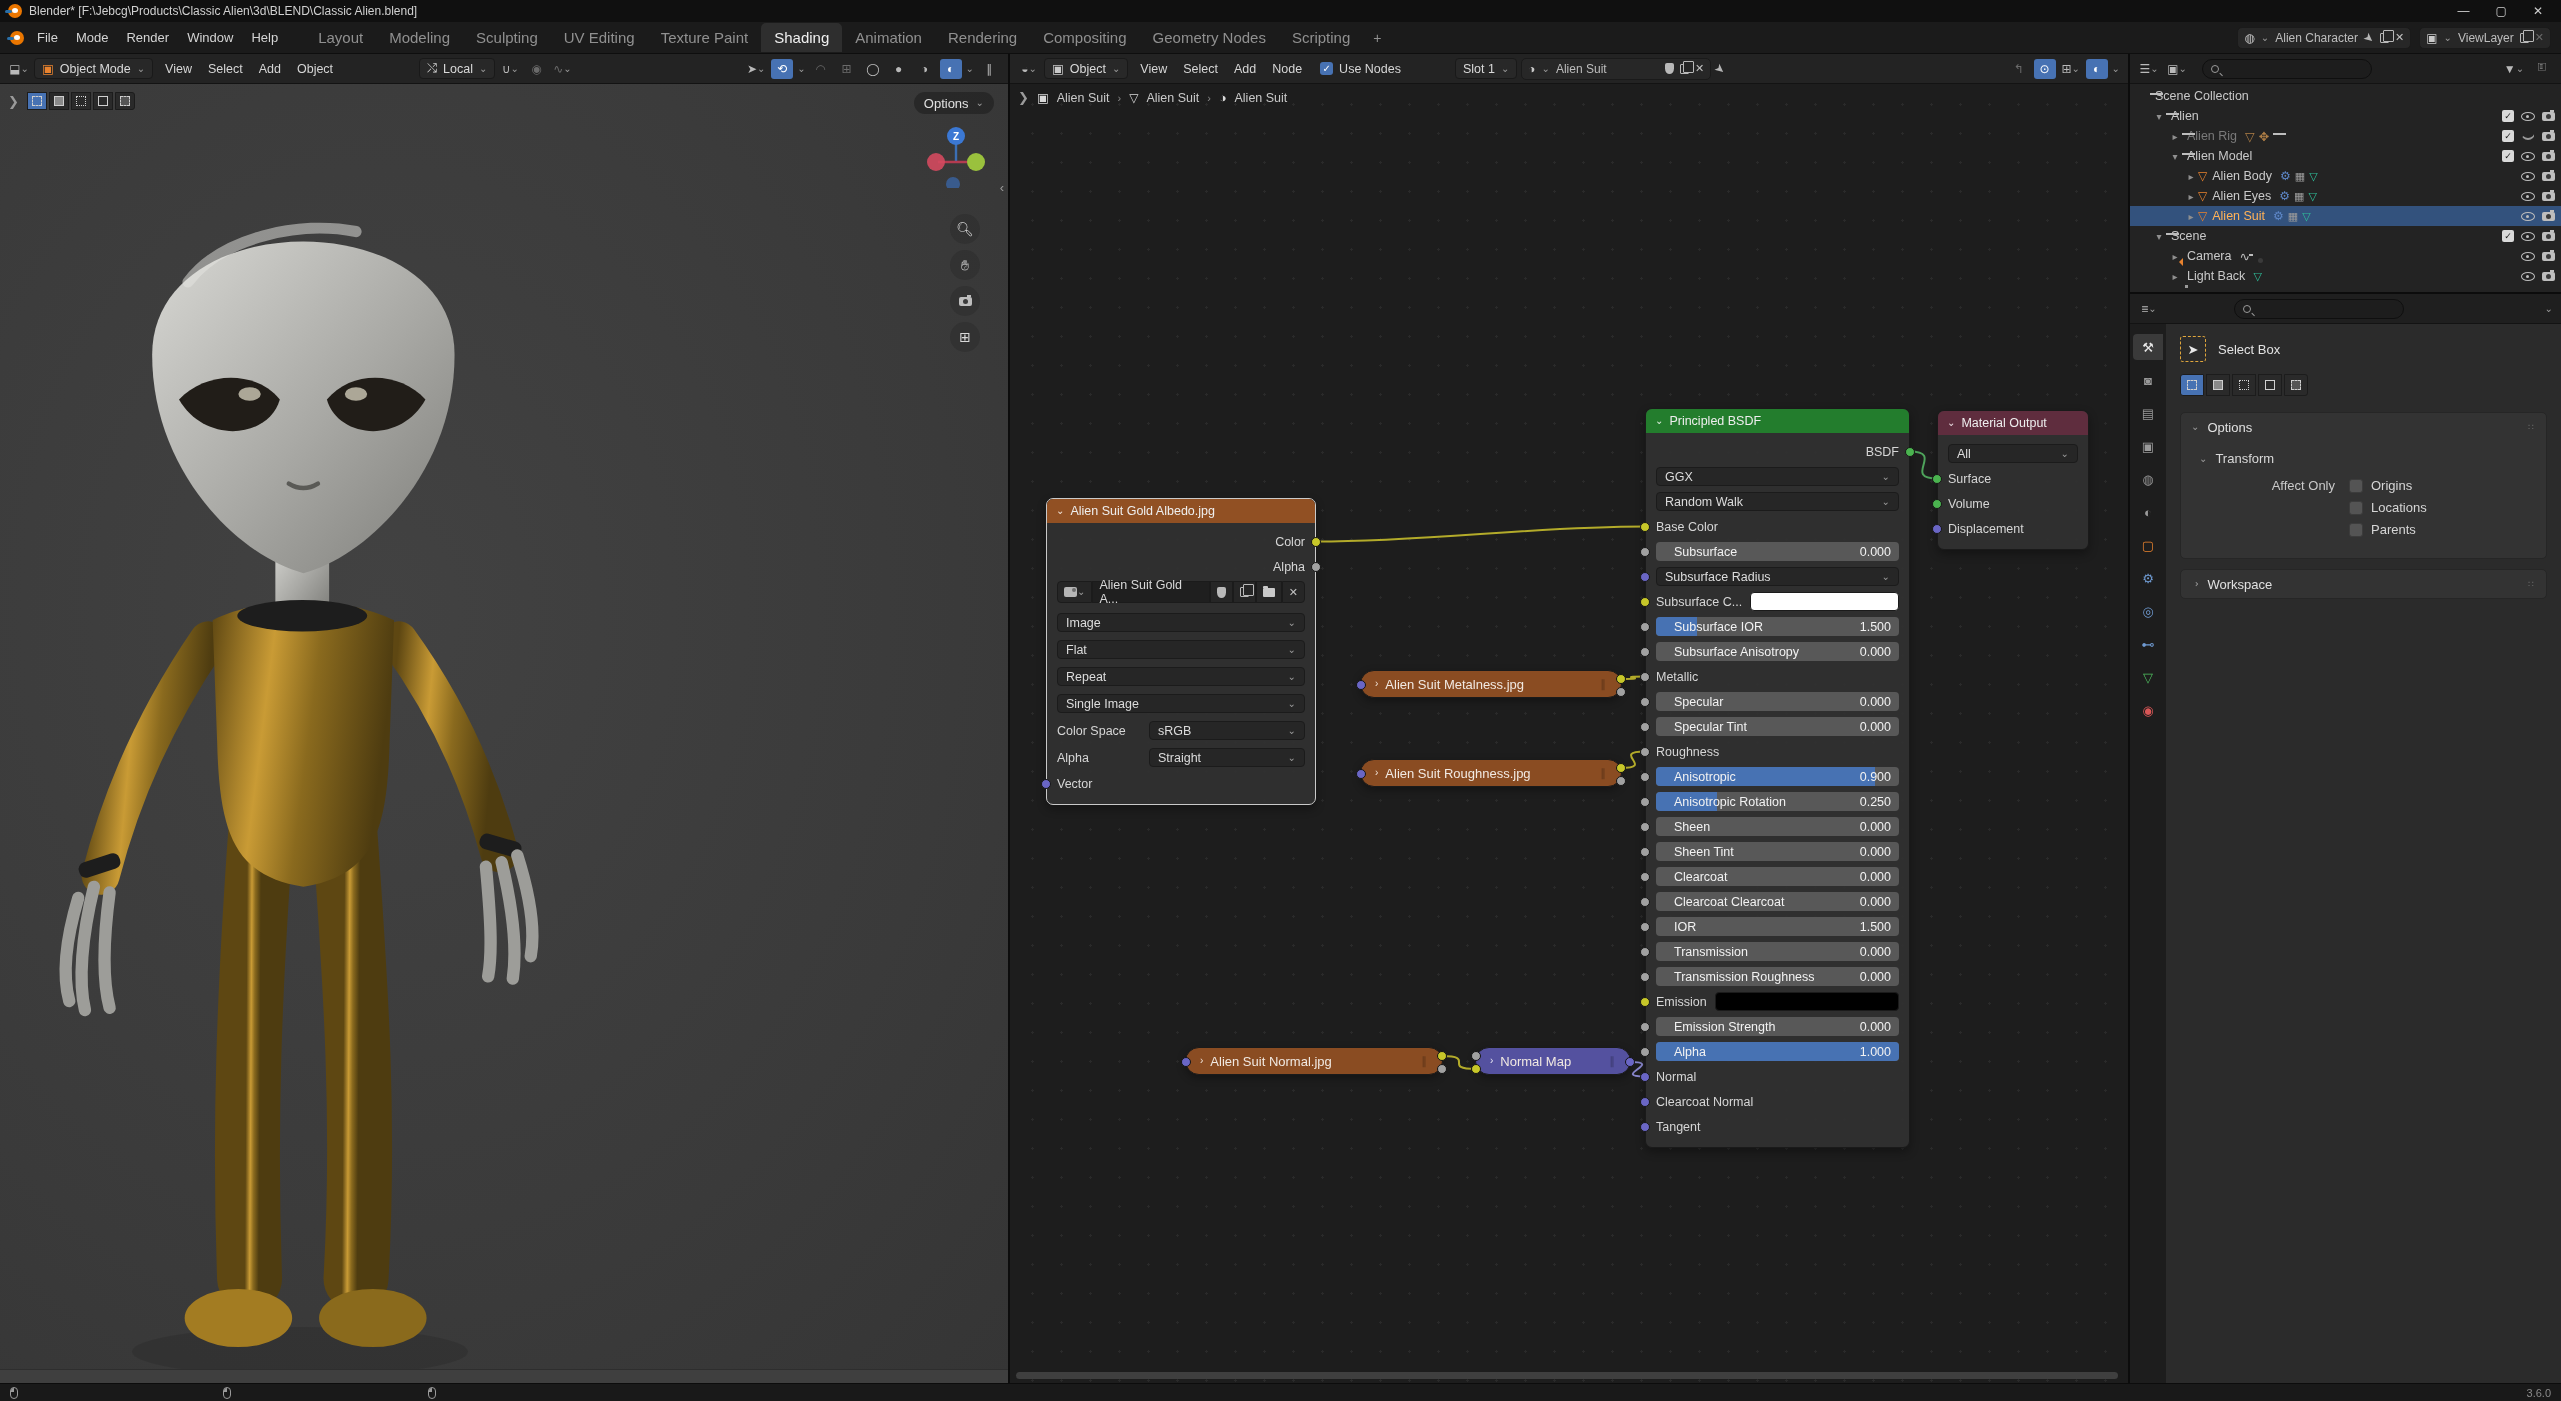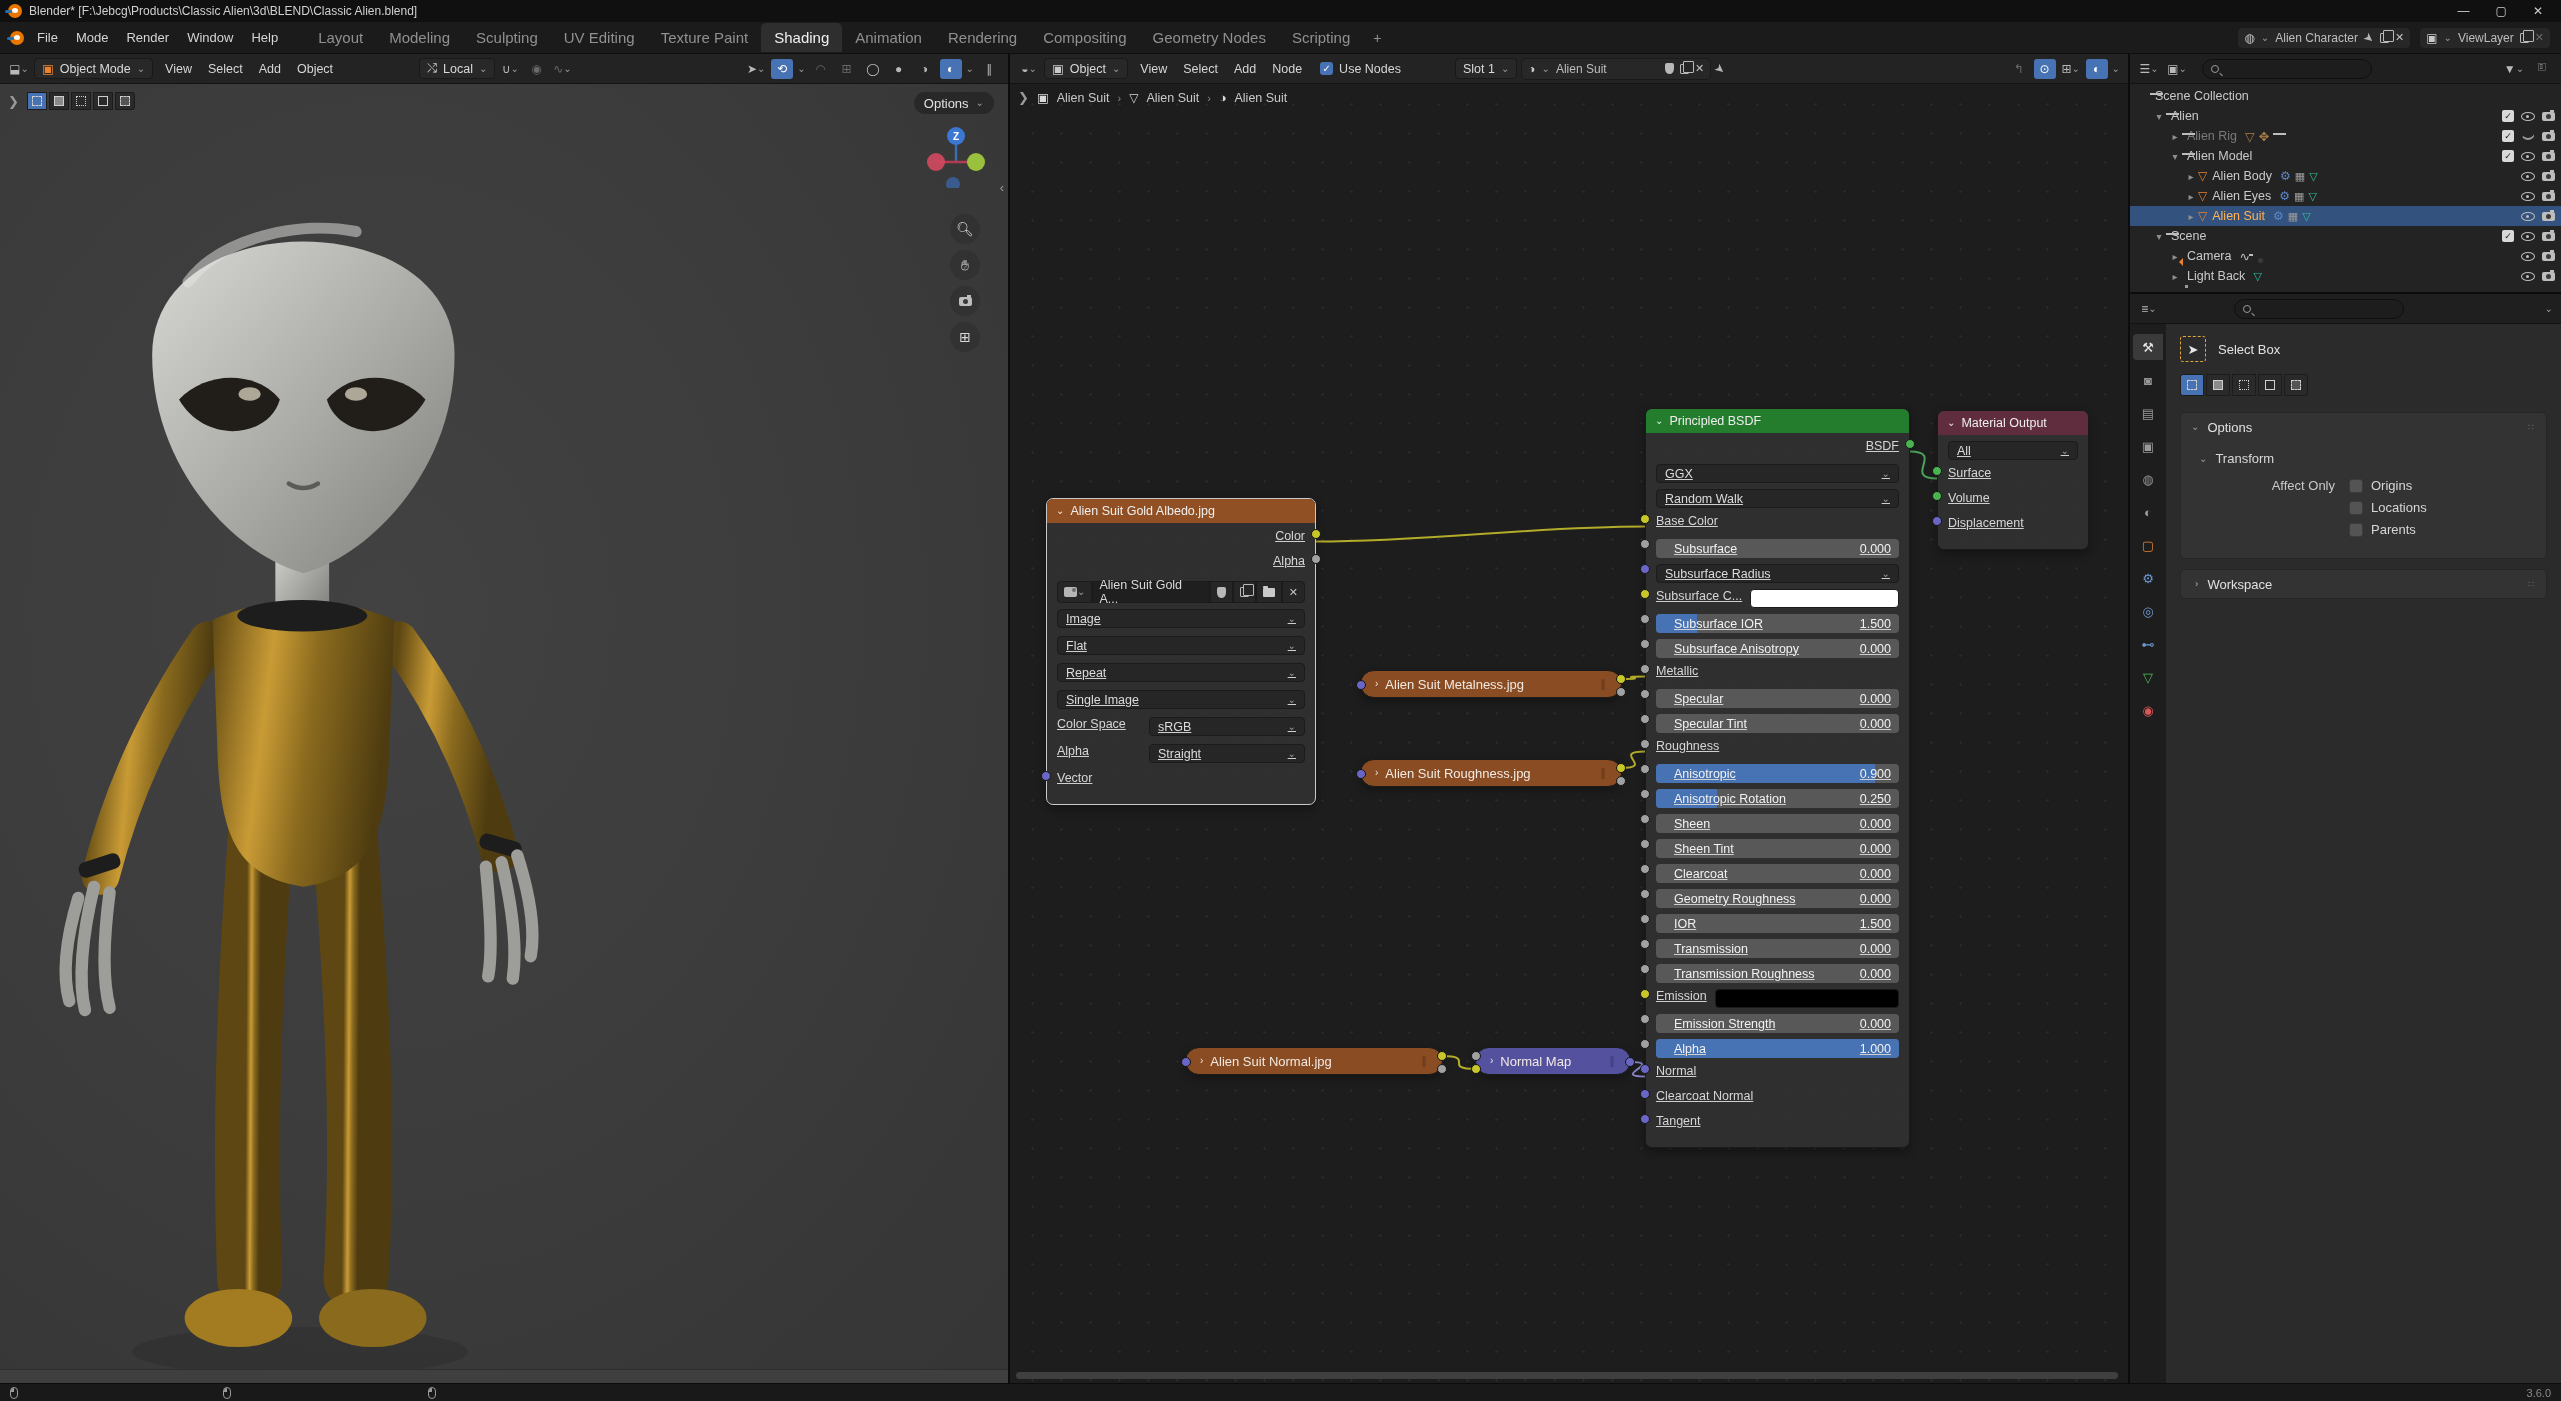--- a/index.html
+++ b/index.html
@@ -64,21 +64,21 @@
     background-image:radial-gradient(#2a2a2a 1.1px, transparent 1.3px); background-size:29px 29px; background-position:8px 6px;}
   #links-svg { position:absolute; inset:0; width:100%; height:100%; pointer-events:none; z-index:1;}
   .breadcrumb { position:absolute; left:8px; top:6px; display:flex; align-items:center; gap:8px; color:#c9c9c9; z-index:3; font-size:12.5px;}
   .bc-sep { color:#8a8a8a; font-size:11px;}
   .ne-scrollbar { position:absolute; left:6px; right:10px; bottom:4px; height:7px; border-radius:4px; background:#3f3f3f; z-index:4;}
 
   .node { position:absolute; background:#303030f2; border:1px solid #1a1a1a; border-radius:7px; z-index:2; box-shadow:0 4px 10px #00000055; font-size:12.5px;}
   .node.selected { border-color:#c9c9c9; }
   .node-head { height:24px; border-radius:6px 6px 0 0; display:flex; align-items:center; gap:6px; padding:0 9px; color:#eeeeee; }
   .node-body { padding:6px 10px 8px 10px; position:relative;}
-  .nrow { height:25px; display:flex; position:relative;text-decoration:underline;}
+  .nrow { height:25px; display:flex; align-items:center; position:relative;}
   .nrow .plain { color:#d6d6d6; }
   .nrow.out { justify-content:flex-end; }
   .dd { flex:1; background:#262626; border:1px solid #1b1b1b; border-radius:4px; height:19px; display:flex; align-items:center; padding:0 8px; color:#dcdcdc;}
   .dd .caret { margin-left:auto; }
   .slider { flex:1; background:#585858; border-radius:4px; height:19px; position:relative; overflow:hidden; display:flex; align-items:center;}
   .slider .fill { position:absolute; left:0; top:0; bottom:0; background:#4772b3;}
   .slider .lbl { position:relative; margin-left:18px; color:#f2f2f2; }
   .slider .val { position:relative; margin-left:auto; margin-right:8px; color:#f2f2f2;}
   .swatch { flex:1; height:19px; border-radius:4px; border:1px solid #1b1b1b; margin-left:8px;}
   .sock { width:10px; height:10px; border-radius:50%; border:1.3px solid #161616; position:absolute; z-index:3;}
@@ -647,21 +647,21 @@
               <span class="slider">
                 <span class="fill" style="width:0%"></span>
                 <span class="lbl">Clearcoat</span>
                 <span class="val">0.000</span>
               </span>
             </div>
             <div class="nrow">
               <span class="sock in gray"></span>
               <span class="slider">
                 <span class="fill" style="width:0%"></span>
-                <span class="lbl">Geometry Roughness</span>
+                <span class="lbl">Clearcoat Clearcoat</span>
                 <span class="val">0.000</span>
               </span>
             </div>
             <div class="nrow">
               <span class="sock in gray"></span>
               <span class="slider">
                 <span class="fill" style="width:0%"></span>
                 <span class="lbl">IOR</span>
                 <span class="val">1.500</span>
               </span>

